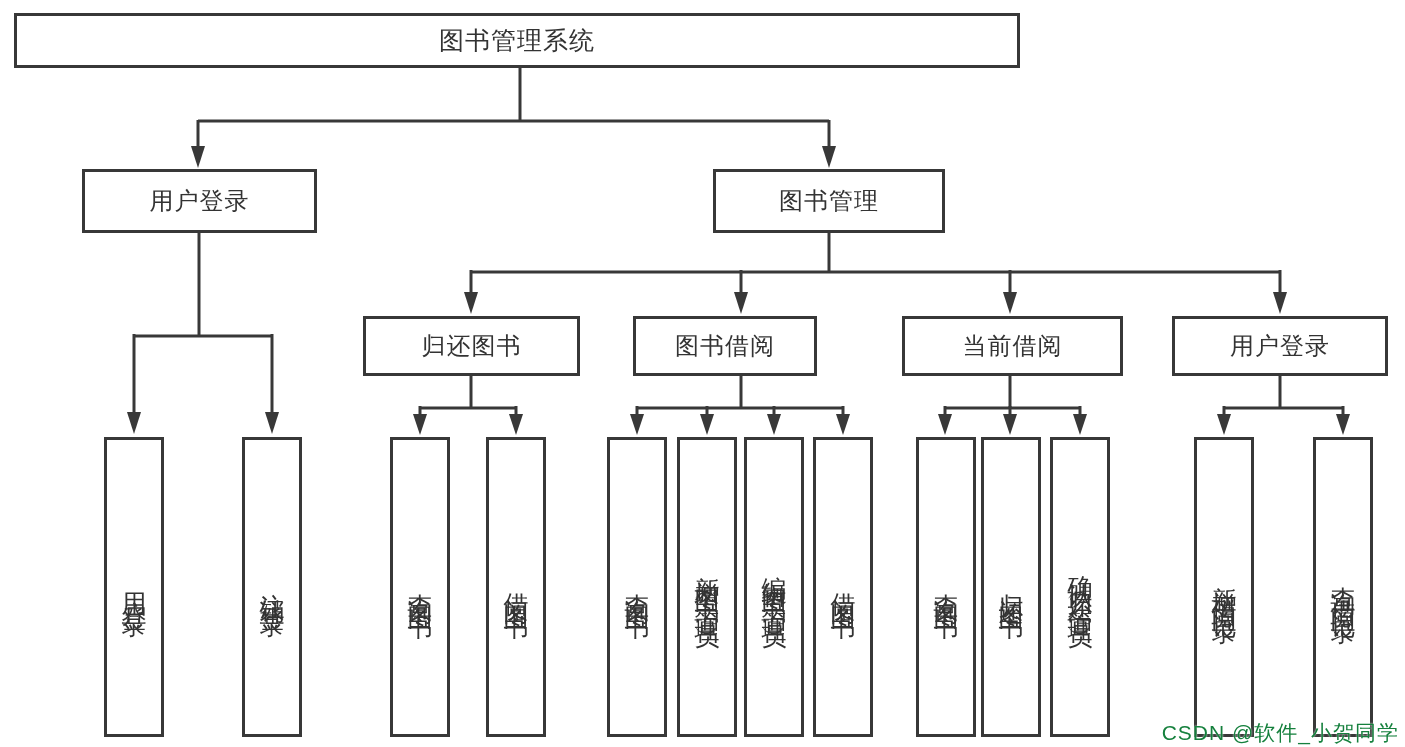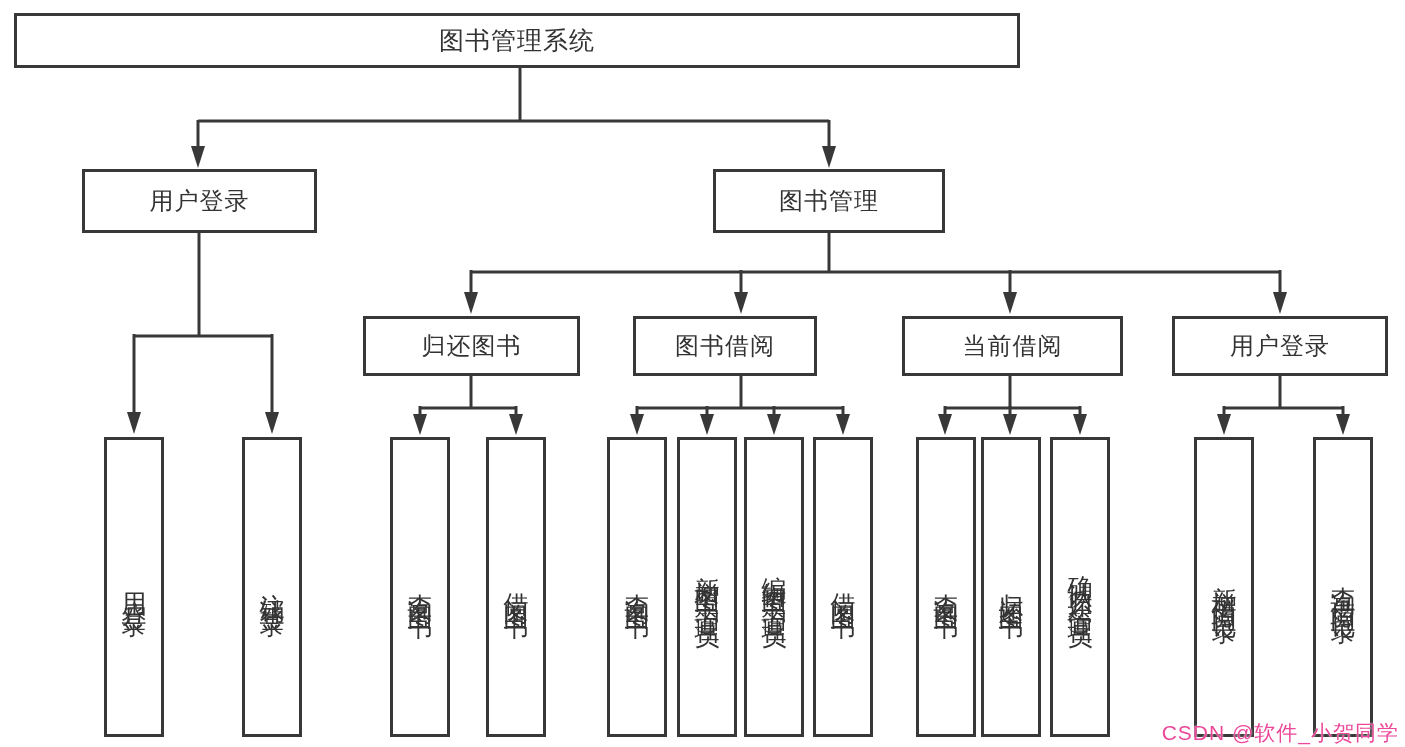--- a/index.html
+++ b/index.html
@@ -56,21 +56,21 @@
     text-orientation: mixed;
     letter-spacing: 7px;
     line-height: 1;
     white-space: nowrap;
   }
   .watermark {
     position: absolute;
     right: 6px;
     top: 719px;
     font-size: 21px;
-    color: #ec4899;
+    color: #15803d;
     letter-spacing: 1px;
     text-shadow: 0 0 2px #ffffff;
     text-align: center;
   }
 </style>
 </head>
 <body>
 
 <div class="canvas">
 

